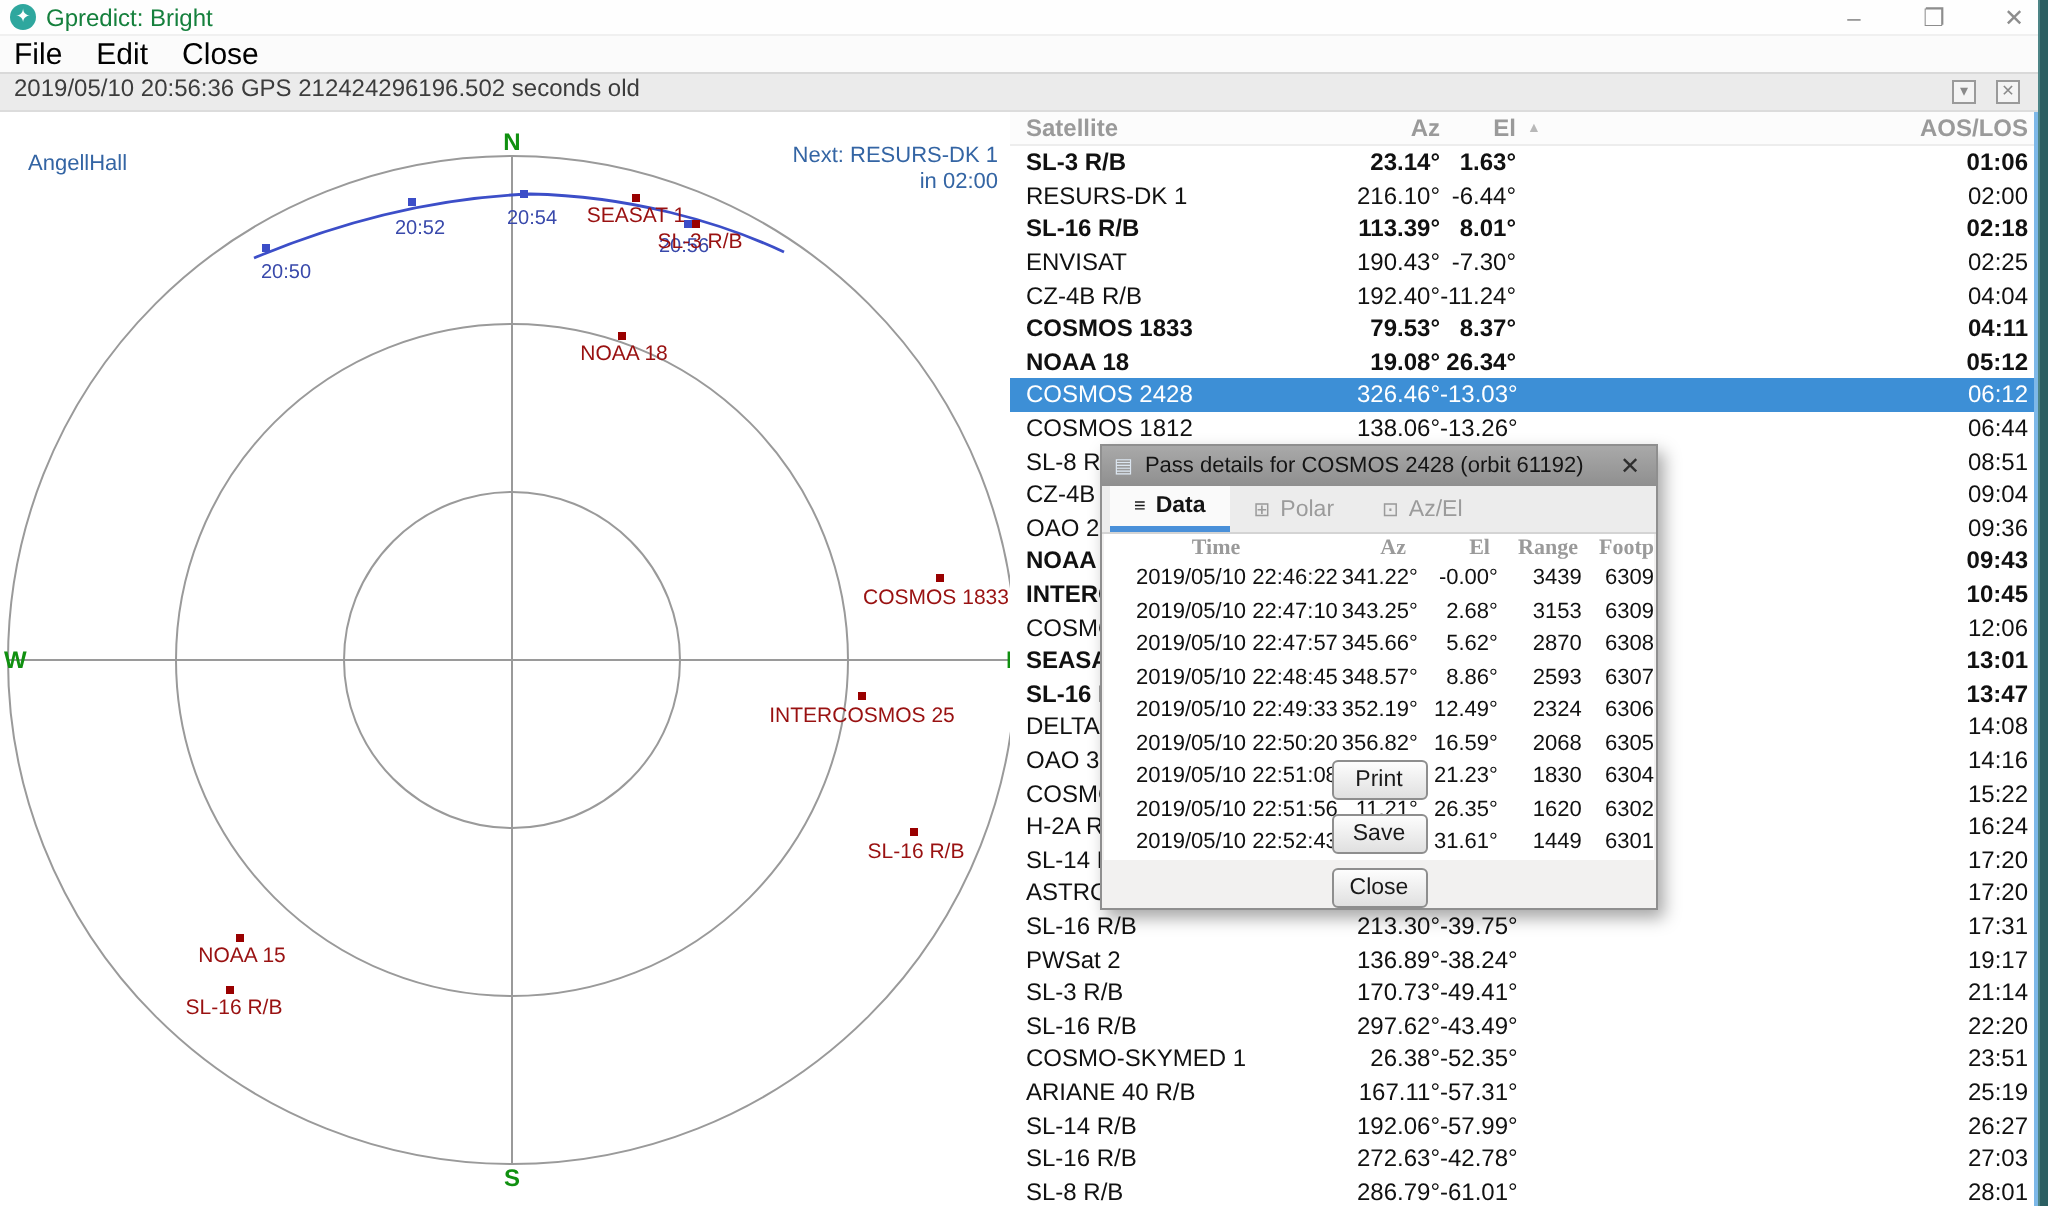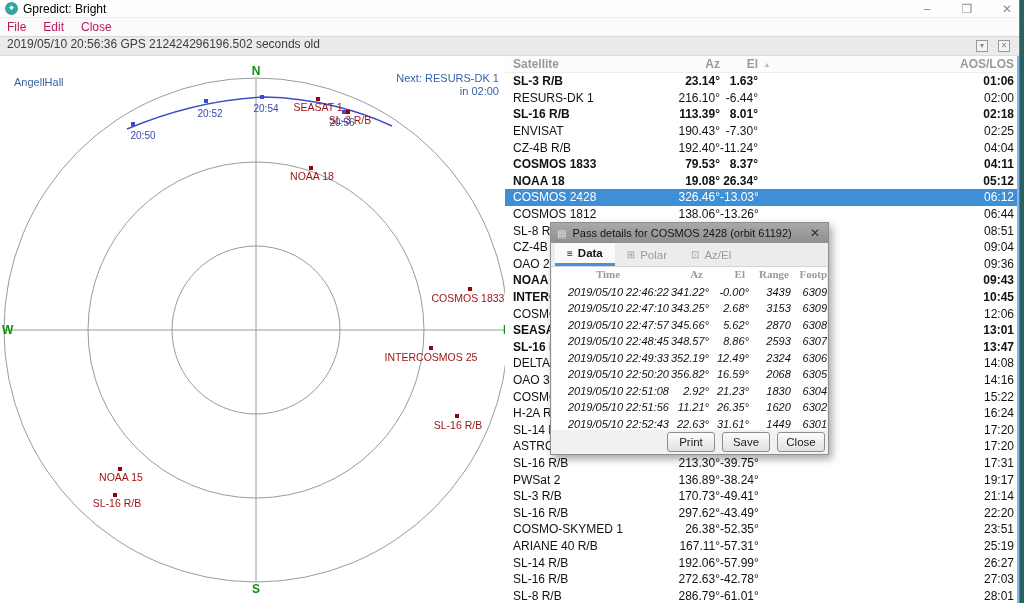--- a/index.html
+++ b/index.html
@@ -5,27 +5,27 @@
   * { margin:0; padding:0; box-sizing:border-box; }
   html,body { width:1024px; height:603px; overflow:hidden; background:#fff;
     font-family:"Liberation Sans", sans-serif; }
   .stage { position:relative; width:1024px; height:603px; background:#fff; overflow:hidden; }
 
   
   .titlebar { position:absolute; left:0; top:0; width:1024px; height:18px; background:#fefefe;
     display:flex; align-items:center; padding-left:5px; border-bottom:1px solid #f0f0f0; }
   .app-icon { width:13px; height:13px; border-radius:50%; background:#2fa79e; color:#fff;
     font-size:9px; line-height:13px; text-align:center; margin-right:5px; }
-  .title-text { font-size:12px; color:#000000; }
+  .title-text { font-size:12px; color:#15803d; }
   .win-btns { position:absolute; right:10px; top:0; height:18px; display:flex; gap:26px; align-items:center; }
   .win-btn { color:#8d8d8d; font-size:12px; line-height:18px; width:14px; text-align:center; cursor:default; }
 
   .menubar { position:absolute; left:0; top:18px; width:1024px; height:18px; background:#fbfbfb;
     display:flex; align-items:center; padding-left:7px; gap:17px; }
-  .menu-item { font-size:12px; color:#be185d; }
+  .menu-item { font-size:15px; color:#000000; }
 
   .gpsbar { position:absolute; left:0; top:36px; width:1024px; height:20px; background:#ebebeb;
     border-top:1px solid #d9d9d9; border-bottom:1px solid #dcdcdc; display:flex; align-items:flex-start;
     padding-left:7px; }
   .gps-text { font-size:12px; color:#3c3c3c; }
   .panel-icons { position:absolute; right:14px; top:3px; display:flex; gap:10px; }
   .panel-icon { width:12px; height:12px; border:1px solid #9a9a9a; background:#f4f4f4; color:#8a8a8a;
     font-size:8px; line-height:10px; text-align:center; }
 
   
@@ -66,28 +66,28 @@
     padding:0 6px; }
   .dlg-icon { font-size:10px; color:#dce6f0; margin-right:6px; }
   .dlg-title { font-size:11px; color:#141414; flex:1; white-space:nowrap; overflow:hidden; }
   .dlg-close { font-size:12px; color:#2e2e2e; width:14px; text-align:center; }
   .dlg-tabs { height:24px; background:#ececec; display:flex; align-items:stretch; border-bottom:1px solid #d4d4d4; padding-left:4px; }
   .dlg-tab { display:flex; align-items:center; gap:5px; padding:0 12px; font-size:11.5px; color:#9b9b9b; }
   .dlg-tab .tab-ico { font-size:10px; }
   .dlg-tab.active { background:#fafafa; color:#141414; font-weight:bold; border-bottom:3px solid #4a90d9; }
   .dlg-table { background:#fff; margin:0 1px; height:163px; overflow:hidden; }
   .dlg-hrow { display:flex; height:14px; align-items:center; font-size:11px; font-weight:bold; color:#9a9a9a; padding-left:3px;font-family:Liberation Serif, serif; }
-  .dlg-row { display:flex; height:16.5px; align-items:flex-end; font-size:11px; color:#111; padding-left:16px;font-style:italic; }
+  .dlg-row { display:flex; height:16.5px; align-items:center; font-size:11px; color:#111; padding-left:16px; }
   .d-time { width:106px; text-align:right; white-space:nowrap; }
   .d-time.hdr { text-align:center; }
   .d-az { width:42px; text-align:right; white-space:nowrap; }
   .d-el { width:42px; text-align:right; white-space:nowrap; }
   .d-range { width:44px; text-align:right; white-space:nowrap; }
   .d-footp { width:38px; text-align:right; white-space:nowrap; overflow:hidden; }
-  .dlg-btns { height:24px; display:flex; justify-content:flex-end; align-items:center; gap:7px; padding:0 3px; }
+  .dlg-btns { height:24px; display:flex; justify-content:flex-end; align-items:center; gap:7px; padding:0 3px;flex-direction:column; }
   .dlg-btn { min-width:48px; height:20px; font-size:11.5px; color:#1a1a1a; background:linear-gradient(#fdfdfd,#e0e0e0);
     border:1px solid #8e8e8e; border-radius:3px; text-align:center; line-height:18px; padding:0 8px; }
 </style>
 </head>
 <body>
 
 <div class="stage">
 
   <div class="titlebar">
     <span class="app-icon">✦</span>

